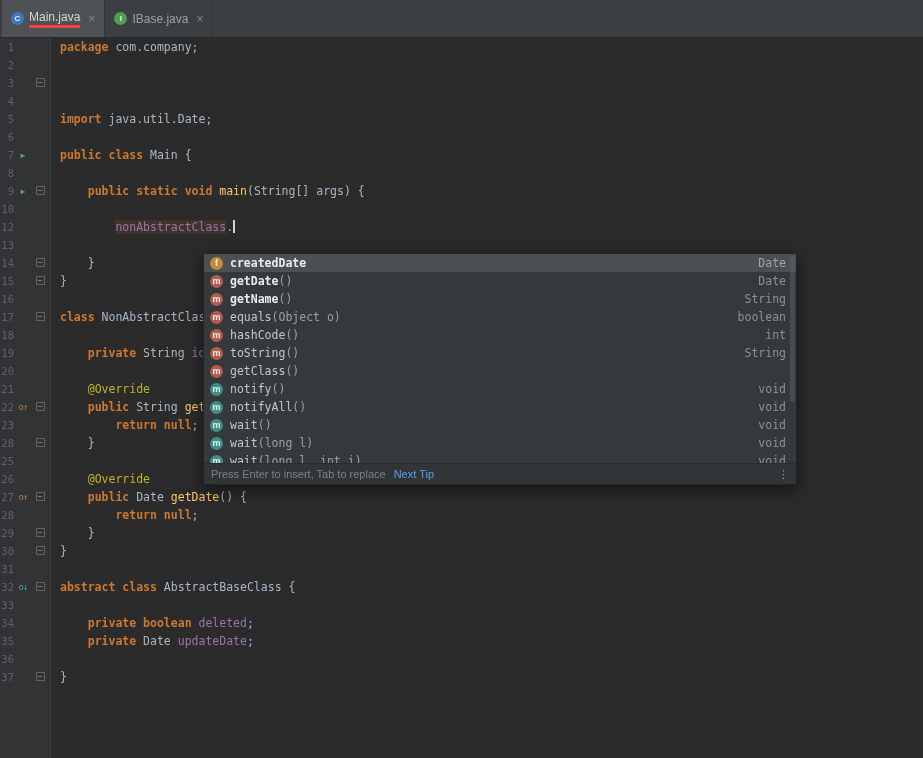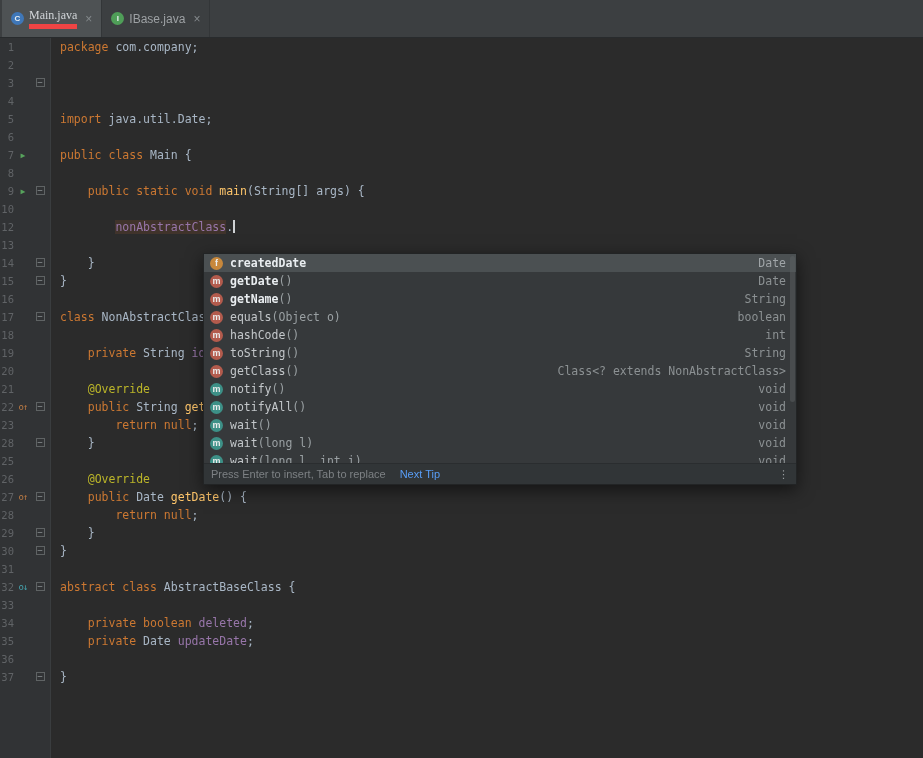--- a/index.html
+++ b/index.html
@@ -13,37 +13,37 @@
     height:38px;background:#3c3f41;display:flex;align-items:stretch;
     border-bottom:1px solid #282b2d;box-sizing:border-box;padding-left:2px;
     font:12px "Liberation Sans",sans-serif;
   }
   .tab{display:flex;align-items:center;gap:5px;padding:0 9px;border-right:1px solid #333638;color:#9da1a4;}
   .tab.active{background:#4e5254;color:#d2d6d9;}
   .ticon{width:13px;height:13px;border-radius:7px;font:bold 8px "Liberation Sans",sans-serif;
          line-height:13px;text-align:center;color:#ecf0f2;flex:none;}
   .tc{background:#3f77b8;}
   .ti{background:#4f9e58;}
-  .tlabel.underl{border-bottom:5px solid #ef4444;padding-bottom:1px;font-family:Liberation Serif, serif;}
+  .tlabel.underl{border-bottom:3px solid #ef4444;padding-bottom:1px;}
   .tclose{color:#84898c;font-size:12px;margin-left:3px;}
   
   .editor{position:absolute;top:38px;left:0;right:0;bottom:0;font-size:11.5px;}
   .gutterbg{position:absolute;left:0;top:0;bottom:0;width:50px;background:#313335;border-right:1px solid #3a3d3f;}
   #lines{position:relative;}
   .line{height:18px;display:flex;align-items:center;white-space:pre;}
   .ln{width:14px;flex:none;text-align:right;color:#606366;font-size:10.5px;}
   .gicon{width:18px;flex:none;text-align:center;}
   .g-run{color:#57a35c;font-size:8px;}
   .g-ov{color:#bd7b44;font-size:9px;letter-spacing:-1px;}
   .g-im{color:#45a2ac;font-size:9px;letter-spacing:-1px;}
   .fold{width:16px;flex:none;text-align:center;}
   .fbox{display:inline-block;width:9px;height:9px;border:1px solid #5f6364;color:#8b9192;
         font-size:9px;line-height:6px;box-sizing:border-box;overflow:hidden;}
   .codetext{padding-left:12px;}
-  .s-k{color:#cc7832;}
+  .s-k{color:#cc7832;font-weight:bold;}
   .s-p{color:#a9b7c6;text-align:center;}
   .s-f{color:#9876aa;margin-top:28px;}
   .s-m{color:#ffc66b;}
   .s-a{color:#bbb529;margin-top:20px;}
   .s-h{color:#9876aa;background:#40332b;}
   .caret{display:inline-block;width:2px;height:13px;background:#cfd2d4;vertical-align:-2px;}
   
   .popup{position:absolute;left:203px;top:253px;width:594px;background:#36393b;
          border:1px solid #222425;box-shadow:0 5px 16px rgba(0,0,0,.55);z-index:5;
          font-size:11.5px;box-sizing:border-box;}
@@ -54,21 +54,21 @@
          font:bold 9px "Liberation Sans",sans-serif;color:#eceeee;text-align:center;line-height:13px;}
   .pi-field{background:#c8883c;}
   .pi-method{background:#b35b4d;}
   .pi-final-method{background:#3d9087;}
   .pname{color:#c3c7ca;}
   .pname.pbold{font-weight:bold;color:#e9edf0;}
   .pparams{color:#9aa0a3;}
   .ptype{margin-left:auto;color:#8c9193;padding-left:14px;}
   .prow.sel .ptype{color:#a0a5a8;}
   .pscroll{position:absolute;right:1px;top:2px;width:5px;height:146px;background:#5c6062;border-radius:3px;opacity:.5;}
-  .phint{height:20px;display:flex;align-items:center;gap:14px;background:#313537;
+  .phint{height:20px;display:flex;align-items:center;gap:8px;background:#313537;
          border-top:1px solid #2a2d2f;padding:0 7px;font:11px "Liberation Sans",sans-serif;color:#7d8184;}
   .plink{color:#589df6;}
   .pmore{margin-left:auto;color:#9a9ea1;}
 </style>
 </head>
 <body>
 
 <div class="tabbar">
     <div class="tab active">
       <span class="ticon tc">C</span>
@@ -159,21 +159,20 @@
       <div class="prow">
         <span class="picon pi-method">m</span>
         <span class="pname">toString</span>
         <span class="pparams">()</span>
         <span class="ptype">String</span>
       </div>
       <div class="prow">
         <span class="picon pi-method">m</span>
         <span class="pname">getClass</span>
         <span class="pparams">()</span>
-        <span class="ptype">Class&lt;? extends NonAbstractClass&gt;</span>
       </div>
       <div class="prow">
         <span class="picon pi-final-method">m</span>
         <span class="pname">notify</span>
         <span class="pparams">()</span>
         <span class="ptype">void</span>
       </div>
       <div class="prow">
         <span class="picon pi-final-method">m</span>
         <span class="pname">notifyAll</span>

